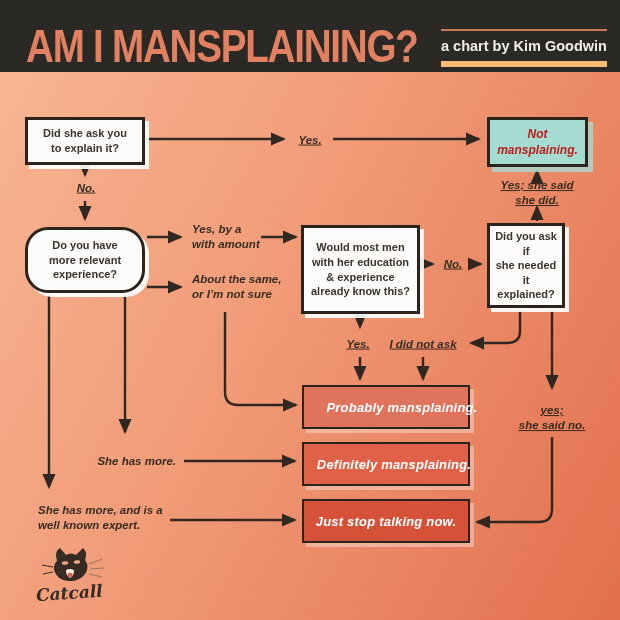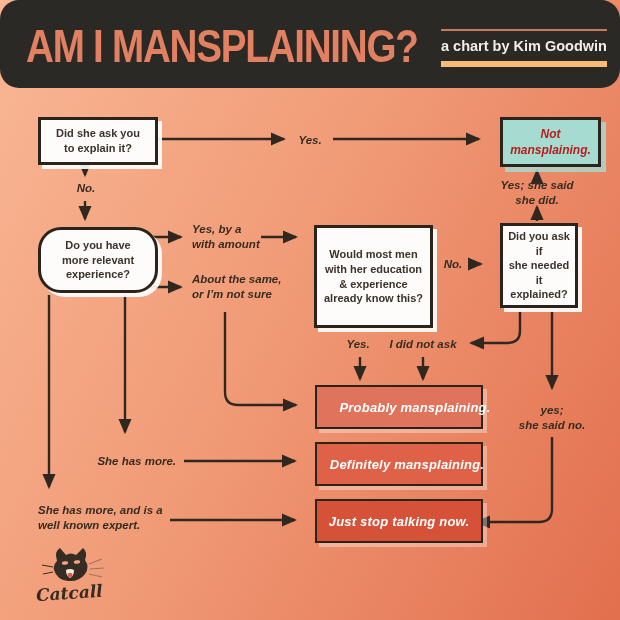--- a/index.html
+++ b/index.html
@@ -1,60 +1,60 @@
 <!DOCTYPE html>
 <html><head>
 <meta charset="utf-8">
 <style>
   html,body{margin:0;padding:0;}
   body{
     width:620px;height:620px;position:relative;overflow:hidden;
     background:linear-gradient(118deg,#f9b795 0%,#f19b77 45%,#e26f4e 100%);
     font-family:"Liberation Sans",sans-serif;
   }
-  .header{position:absolute;top:0;left:0;width:620px;height:88px;background:#2b2926;border-radius:19px;}
+  .header{position:absolute;top:0;left:0;width:620px;height:72px;background:#2b2926;}
   .title{
     position:absolute;left:26px;top:19px;font-size:46px;font-weight:bold;
     color:#e28161;letter-spacing:-1.5px;transform:scaleX(.84);transform-origin:left center;
     white-space:nowrap;
   }
   .byline{
     position:absolute;left:441px;top:29px;width:166px;text-align:center;
     color:#f2ede6;font-size:14.5px;font-weight:bold;padding:7px 0;
     border-top:2px solid #c87a56;border-bottom:6px solid #fdba74;
   }
   svg.edges{position:absolute;left:0;top:0;pointer-events:none;}
   .box{
     position:absolute;box-sizing:border-box;border:3px solid #2b241d;
     display:flex;align-items:center;justify-content:center;text-align:center;
-    padding:4px;white-space:pre-line;margin-left:13px;
+    padding:4px;white-space:pre-line;
   }
   .white{
     background:#fdfcfa;color:#3b332b;font-weight:bold;font-size:11px;line-height:1.32;
     box-shadow:4px 4px 0 rgba(255,255,255,.9);
   }
   .teal{
     background:#a6dbd2;color:#b91c1c;font-weight:bold;font-style:italic;font-size:12px;
     line-height:1.35;box-shadow:5px 5px 0 rgba(166,219,210,.8);
   }
   .result{
     color:#fff;font-weight:bold;font-style:italic;font-size:13px;letter-spacing:.2px;
     border-width:2.5px;box-shadow:4px 4px 0 rgba(255,255,255,.35);white-space:nowrap;
   }
   #r1{background:#e0735c;} #r2{background:#de6148;} #r3{background:#d55138;}
   .lbl{
     position:absolute;color:#362c21;font-weight:bold;font-style:italic;
     font-size:11.5px;line-height:1.3;white-space:pre-line;
   }
-  .ctr{transform:translate(-50%,-50%);text-align:center;}
+  .ctr{transform:translate(-50%,-50%);text-align:center;text-decoration:underline;}
   .rt{transform:translate(-100%,-50%);text-align:right;}
   #q1{left:25px;top:117px;width:120px;height:48px;}
   #nm{left:487px;top:117px;width:101px;height:50px;}
   #q2{left:25px;top:227px;width:120px;height:66px;border-radius:23px;}
-  #q3{left:301px;top:225px;width:119px;height:103px;}
+  #q3{left:301px;top:225px;width:119px;height:89px;}
   #q4{left:487px;top:223px;width:78px;height:85px;}
   #r1{left:302px;top:385px;width:168px;height:44px;padding-left:36px;}
   #r2{left:302px;top:442px;width:168px;height:44px;padding-left:20px;}
   #r3{left:302px;top:499px;width:168px;height:44px;}
   #lbl-yes-top{left:310px;top:140px;}
   #lbl-no-1{left:86px;top:188px;}
   #lbl-yes-fair{left:192px;top:222px;}
   #lbl-about{left:192px;top:272px;}
   #lbl-no-2{left:453px;top:264px;}
   #lbl-said-did{left:537px;top:193px;}

